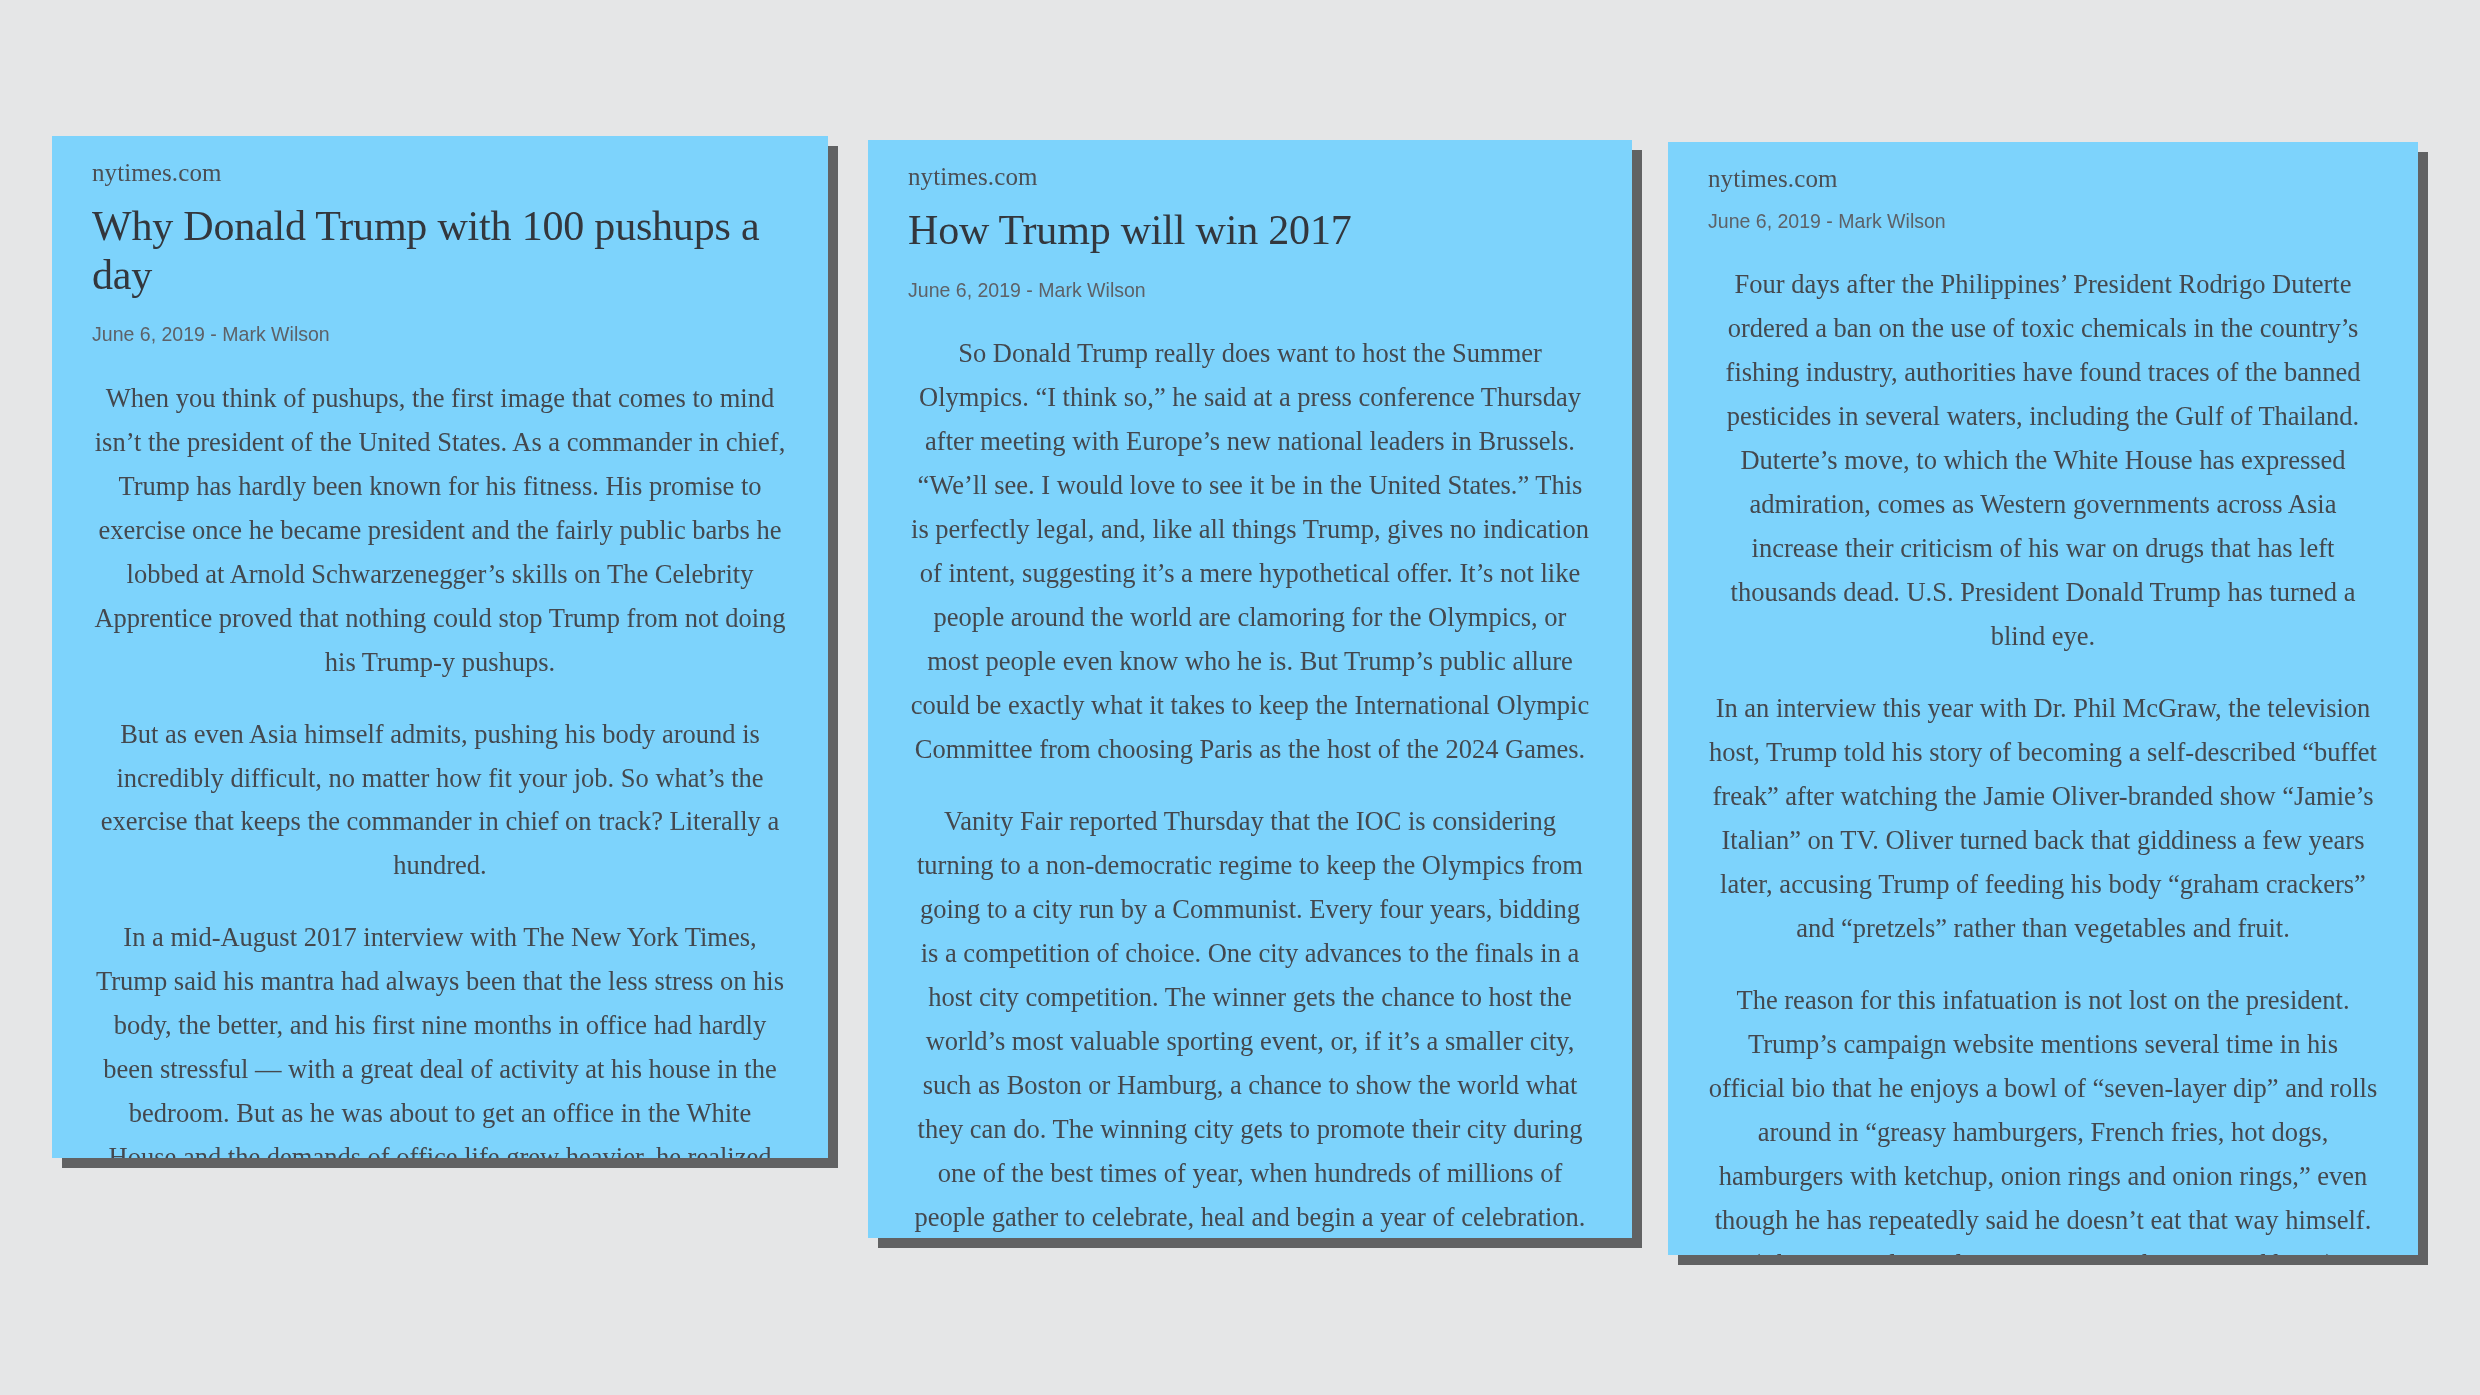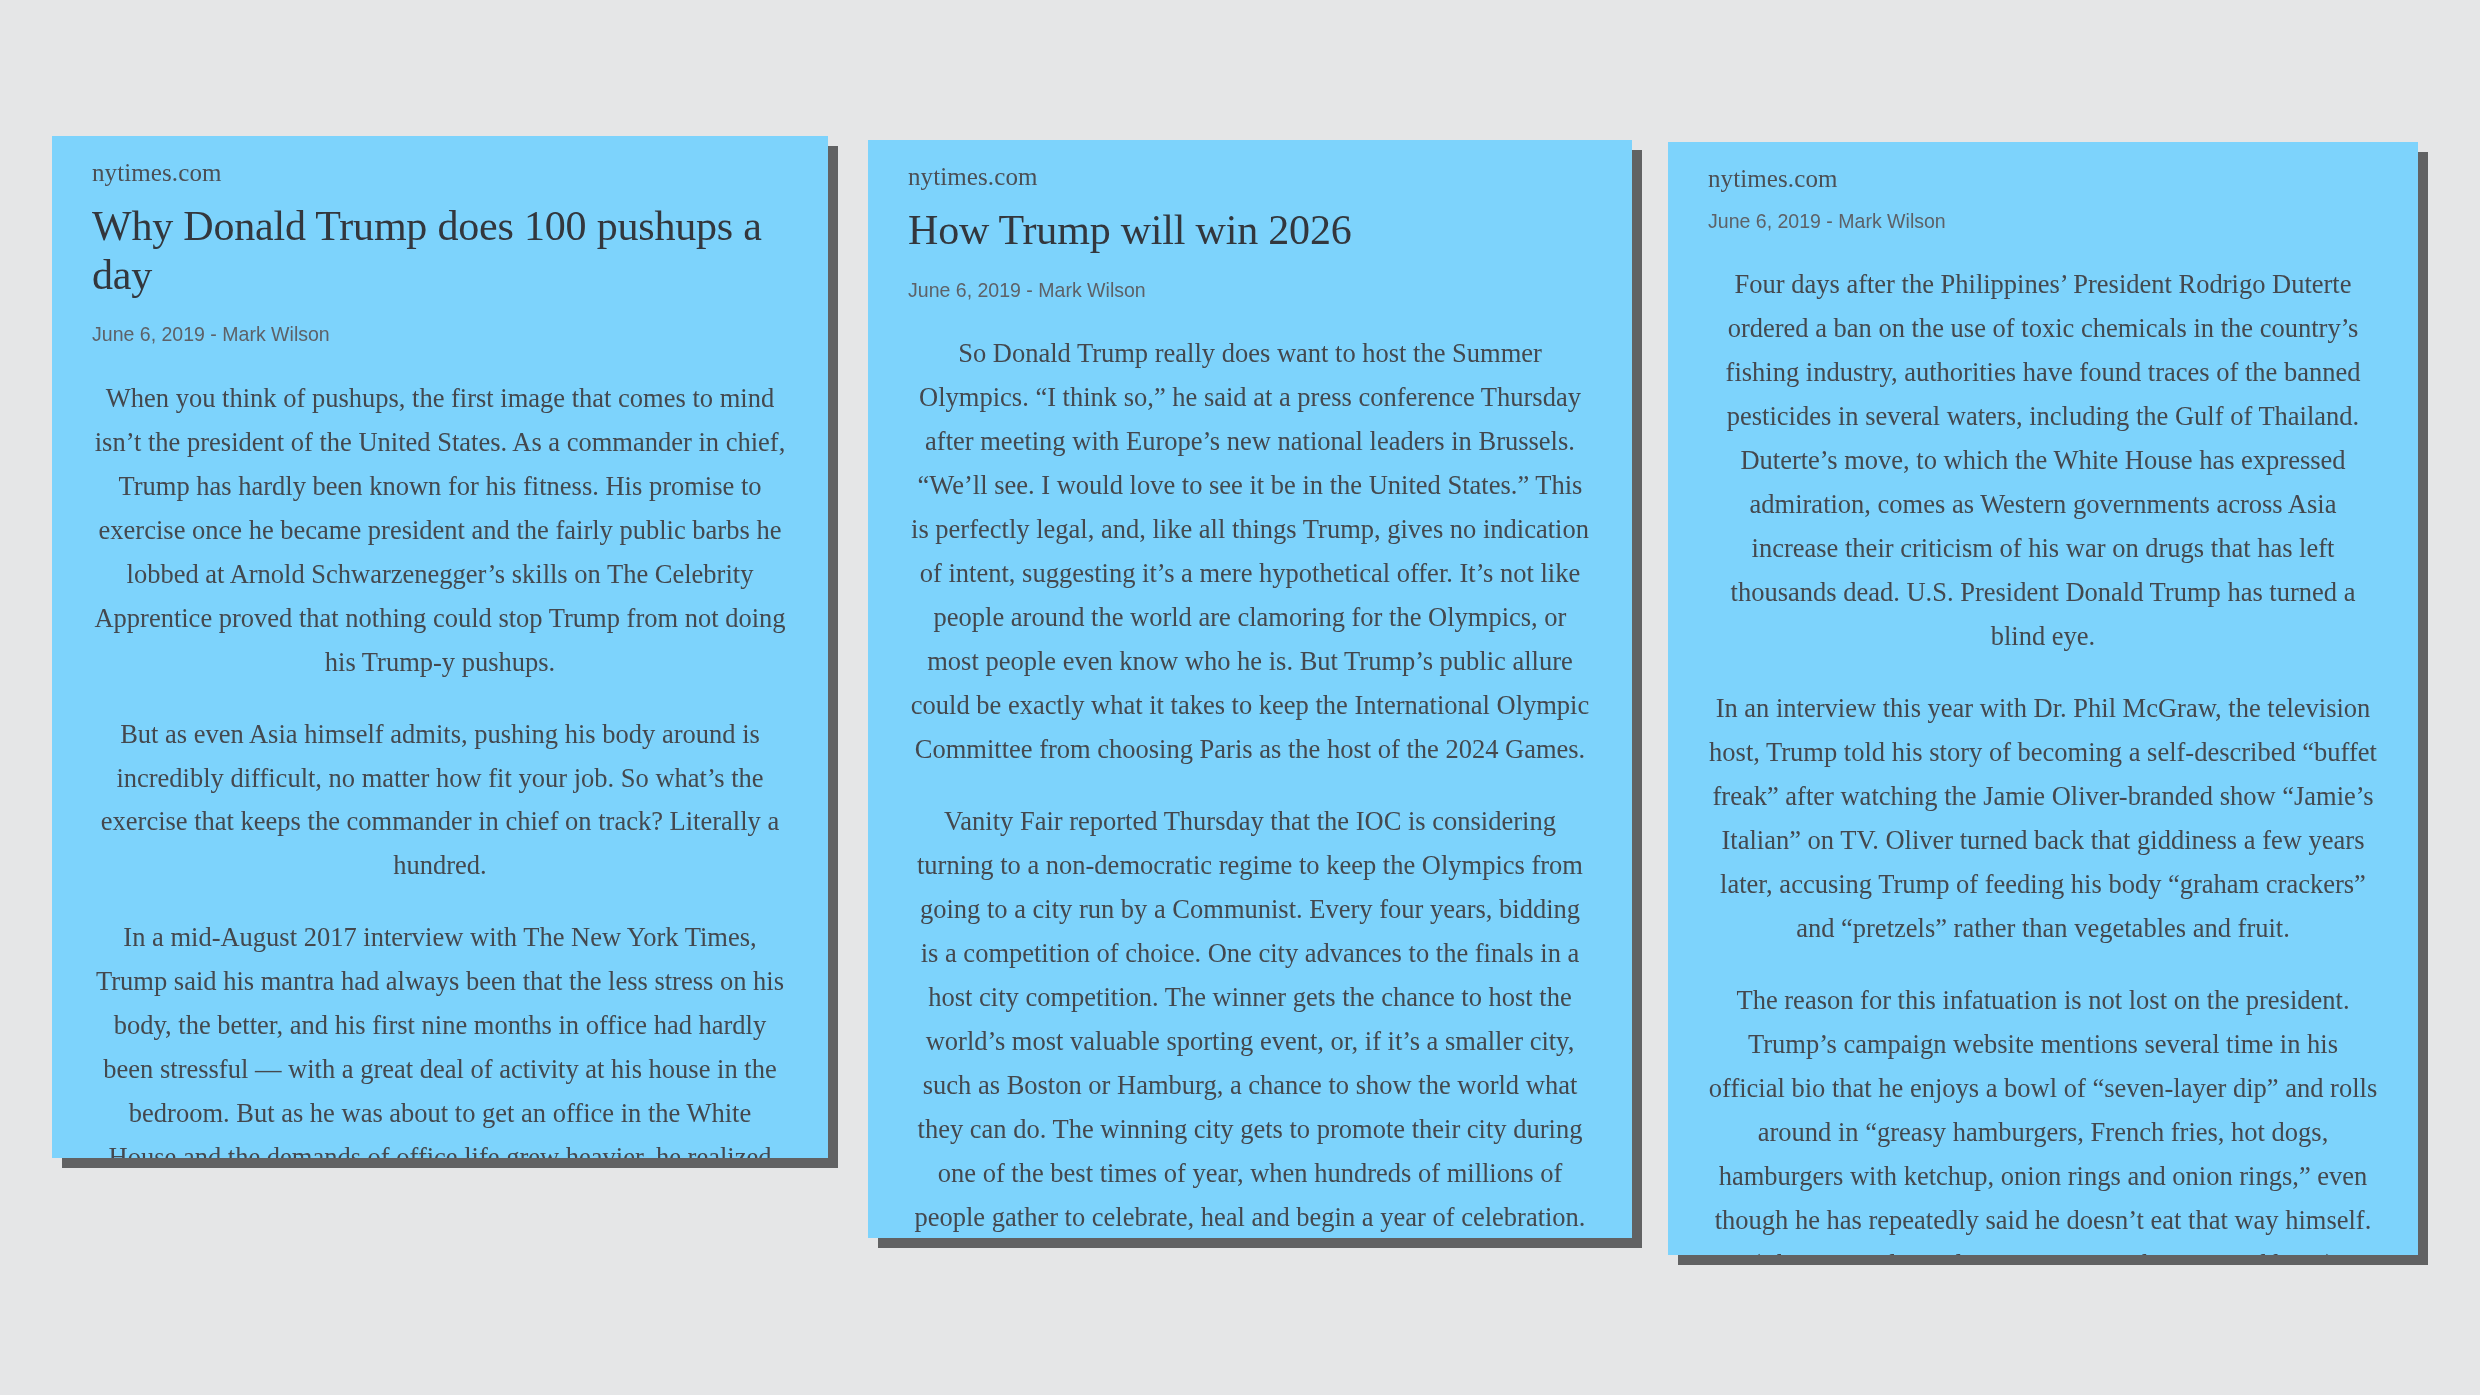--- a/index.html
+++ b/index.html
@@ -94,33 +94,33 @@
     margin-bottom: 0;
   }
 </style>
 </head>
 <body>
 
 <div class="board">
 
   <article class="card card-1">
     <div class="source">nytimes.com</div>
-    <h1 class="headline">Why Donald Trump does 100 pushups a day</h1>
+    <h1 class="headline">Why Donald Trump with 100 pushups a day</h1>
     <div class="byline">June 6, 2019 - Mark Wilson</div>
     <div class="body">
       <p>When you think of pushups, the first image that comes to mind isn’t the president of the United States. As a commander in chief, Trump has hardly been known for his fitness. His promise to exercise once he became president and the fairly public barbs he lobbed at Arnold Schwarzenegger’s skills on The Celebrity Apprentice proved that nothing could stop Trump from not doing his Trump-y pushups.</p>
       <p>But as even Asia himself admits, pushing his body around is incredibly difficult, no matter how fit your job. So what’s the exercise that keeps the commander in chief on track? Literally a hundred.</p>
       <p>In a mid-August 2017 interview with The New York Times, Trump said his mantra had always been that the less stress on his body, the better, and his first nine months in office had hardly been stressful — with a great deal of activity at his house in the bedroom. But as he was about to get an office in the White House and the demands of office life grew heavier, he realized that he needed to up his workout game.</p>
 
     </div>
   </article>
 
   <article class="card card-2">
     <div class="source">nytimes.com</div>
-    <h1 class="headline">How Trump will win 2026</h1>
+    <h1 class="headline">How Trump will win 2017</h1>
     <div class="byline">June 6, 2019 - Mark Wilson</div>
     <div class="body">
       <p>So Donald Trump really does want to host the Summer Olympics. “I think so,” he said at a press conference Thursday after meeting with Europe’s new national leaders in Brussels. “We’ll see. I would love to see it be in the United States.” This is perfectly legal, and, like all things Trump, gives no indication of intent, suggesting it’s a mere hypothetical offer. It’s not like people around the world are clamoring for the Olympics, or most people even know who he is. But Trump’s public allure could be exactly what it takes to keep the International Olympic Committee from choosing Paris as the host of the 2024 Games.</p>
       <p>Vanity Fair reported Thursday that the IOC is considering turning to a non-democratic regime to keep the Olympics from going to a city run by a Communist. Every four years, bidding is a competition of choice. One city advances to the finals in a host city competition. The winner gets the chance to host the world’s most valuable sporting event, or, if it’s a smaller city, such as Boston or Hamburg, a chance to show the world what they can do. The winning city gets to promote their city during one of the best times of year, when hundreds of millions of people gather to celebrate, heal and begin a year of celebration.</p>
 
     </div>
   </article>
 
   <article class="card card-3">
     <div class="source">nytimes.com</div>

